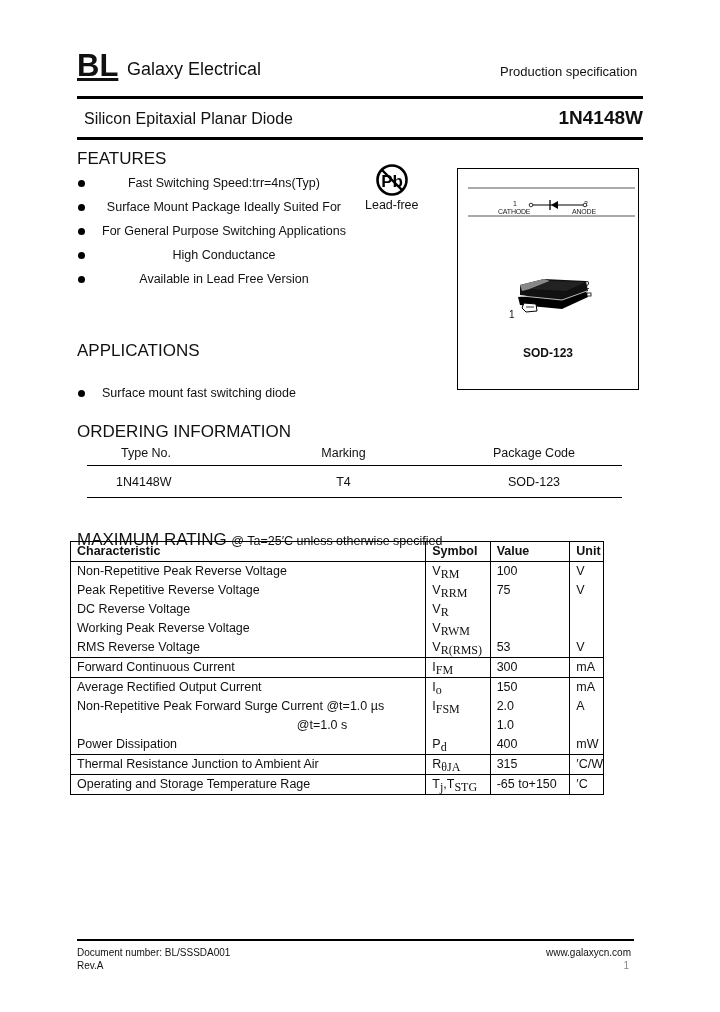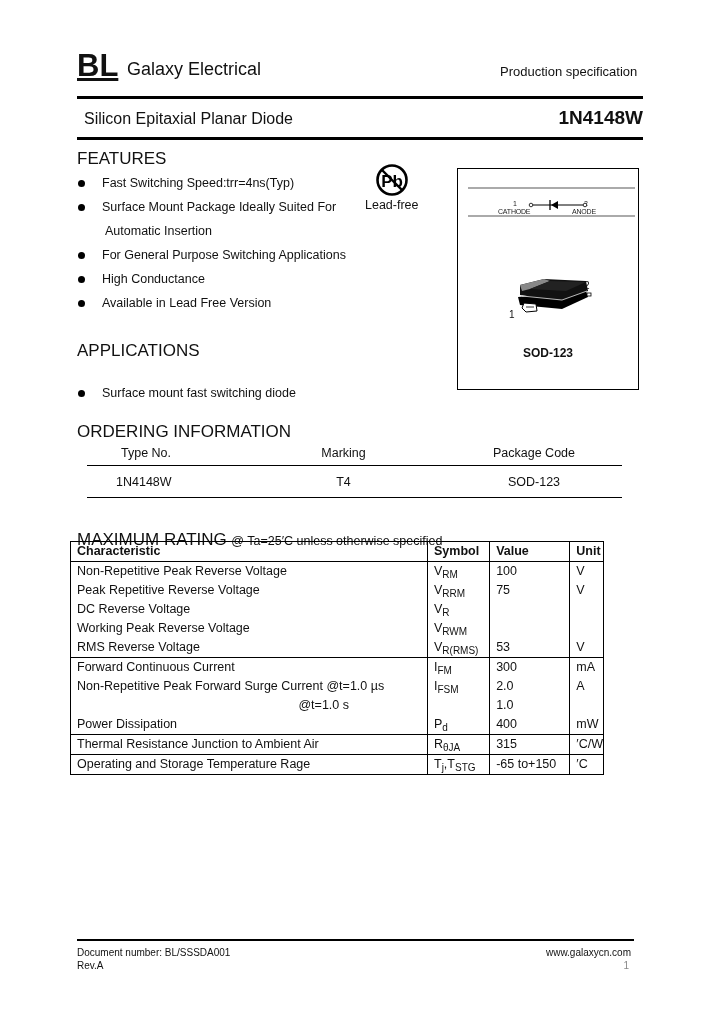--- a/index.html
+++ b/index.html
@@ -29,40 +29,39 @@
   .maxrating .small { font-size:12.5px; }
   table.rating { position:absolute; left:70px; top:541px; width:534px; border-collapse:collapse; font-size:12.5px; }
   table.rating td { padding:0 0 0 6px; height:19px; line-height:19px; border-left:1px solid #000; border-right:1px solid #000; white-space:nowrap; }
   table.rating tr.head td { font-weight:bold; border-top:1px solid #000; border-bottom:1px solid #000; }
   table.rating tr.gstart td { border-top:1px solid #000; }
   table.rating tr.last td { border-bottom:1px solid #000;margin-top:10px; }
   table.rating td.c1 { width:327px; }
   table.rating td.c2 { width:68px; }
   table.rating td.c3 { width:90px; }
   table.rating td.right { text-align:right; padding-right:78px; }
-  sub { font-size:10px; vertical-align:-3px; line-height:0; }
+  sub { font-size:12px; vertical-align:-3px; line-height:0;font-family:Liberation Serif, serif; }
   .footer-rule { left:77px; top:939px; width:557px; height:2px; background:#000; }
   .footer { font-size:10px; line-height:1; }
 </style>
 </head>
 <body>
 
 <div class="abs brand-bl">BL</div>
 <div class="abs brand-name">Galaxy Electrical</div>
 <div class="abs prod-spec">Production specification</div>
 <div class="abs rule-thick" style="top:96px;"></div>
 <div class="abs subtitle">Silicon Epitaxial Planar Diode</div>
 <div class="abs partno">1N4148W</div>
 <div class="abs rule-thick" style="top:137px;"></div>
 
 <div class="abs section-h" style="top:150px;">FEATURES</div>
-<ul class="abs bullet-list" style="top:171px;">
+<ul class="abs bullet-list" style="top:171px;text-align:center;">
   <li><span class="dot"></span><span>Fast Switching Speed:trr=4ns(Typ)</span></li>
   <li><span class="dot"></span><span>Surface Mount Package Ideally Suited For</span></li>
-  <li class="cont"><span>Automatic Insertion</span></li>
   <li><span class="dot"></span><span>For General Purpose Switching Applications</span></li>
   <li><span class="dot"></span><span>High Conductance</span></li>
   <li><span class="dot"></span><span>Available in Lead Free Version</span></li>
 </ul>
 
 <div class="abs" style="left:373px;top:163px;">
   <svg width="38" height="34" viewBox="0 0 38 34">
     <circle cx="19" cy="17" r="14.5" fill="none" stroke="#000" stroke-width="2.6"></circle>
     <text x="19" y="23.5" text-anchor="middle" font-family="Liberation Sans, sans-serif" font-weight="bold" font-size="17" fill="#000">Pb</text>
     <line x1="8.5" y1="6.5" x2="29.5" y2="27.5" stroke="#000" stroke-width="2.4"></line>
@@ -163,20 +162,26 @@
     <td class="c2"><span>V</span><sub>R(RMS)</sub></td>
     <td class="c3">53</td>
     <td>V</td>
   </tr>
   <tr class="gstart">
     <td class="c1">Forward Continuous Current</td>
     <td class="c2"><span>I</span><sub>FM</sub></td>
     <td class="c3">300</td>
     <td>mA</td>
   </tr>
+  <tr class="gstart">
+    <td class="c1">Average Rectified Output Current</td>
+    <td class="c2"><span>I</span><sub>o</sub></td>
+    <td class="c3">150</td>
+    <td>mA</td>
+  </tr>
   <tr>
     <td class="c1">Non-Repetitive Peak Forward Surge Current @t=1.0 µs</td>
     <td class="c2"><span>I</span><sub>FSM</sub></td>
     <td class="c3">2.0</td>
     <td>A</td>
   </tr>
   <tr>
     <td class="c1 right">@t=1.0 s</td>
     <td class="c2"><span></span><sub></sub></td>
     <td class="c3">1.0</td>

